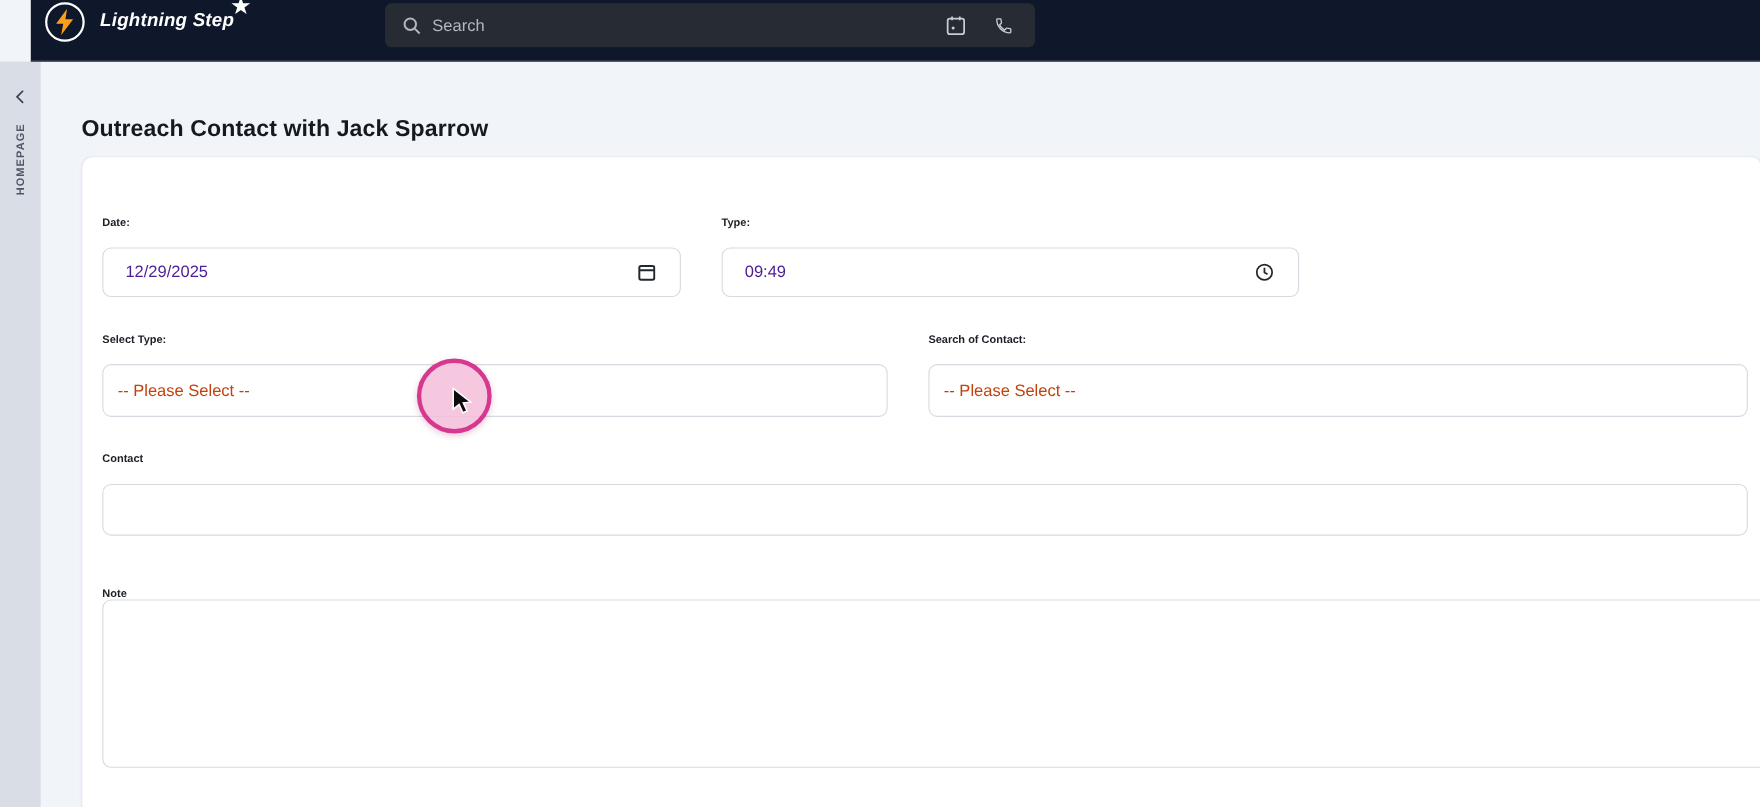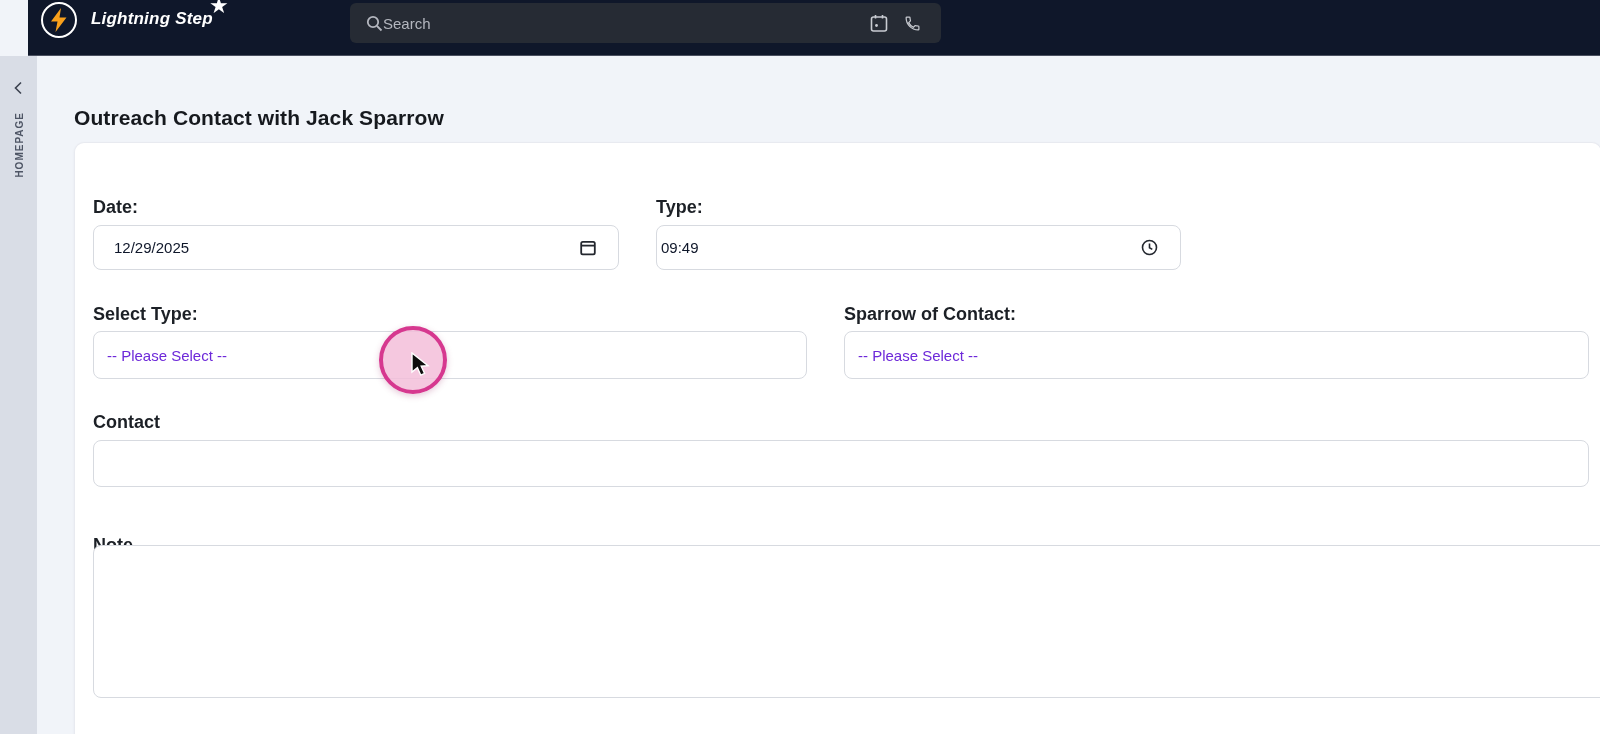--- a/index.html
+++ b/index.html
@@ -9,21 +9,21 @@
   
   .header { position:absolute; left:0; top:0; width:1600px; height:56px;
     background:#0f172a; border-bottom:1px solid #4a5060; z-index:30;margin-left:28px; }
   .logo-circle { position:absolute; left:13px; top:2px; width:36px; height:36px;
     border:2.5px solid #ffffff; border-radius:50%; display:flex; align-items:center; justify-content:center; }
   .brand { position:absolute; left:63px; top:9px; color:#ffffff; font-size:17px;
     font-weight:700; font-style:italic; letter-spacing:.2px; }
   .fav-star { position:absolute; left:181px; top:-7px; color:#ffffff; font-size:22px; }
   .searchbox { position:absolute; left:322px; top:3px; width:591px; height:40px;
     background:#262b34; border-radius:6px; display:flex; align-items:center;
-    padding:0 20px 0 16px; }
+    padding:0 20px 0 16px; gap:10px; }
   .searchbox .mag { flex:0 0 auto; display:flex; }
   .search-text { color:#b4b7bf; font-size:15px; flex:1 1 auto; background:transparent;
     border:none; outline:none; font-family:inherit; }
   .search-text::placeholder { color:#b4b7bf; opacity:1; }
   .hdr-ico { flex:0 0 auto; display:flex; margin-left:16px; }
 
   
   .sidebar { position:absolute; left:0; top:56px; width:37px; height:678px;
     background:#d9dde6; z-index:20; }
   .collapse { position:absolute; left:10px; top:24px; width:16px; height:16px;
@@ -33,26 +33,26 @@
     color:#4e5565; font-size:10px; font-weight:700; letter-spacing:1px; white-space:nowrap; }
 
   
   .main { position:absolute; left:37px; top:56px; width:1568px; height:678px; background:#f1f4f9; }
   .page-title { position:absolute; left:37px; top:50px; font-size:21px; font-weight:700;
     color:#16191e; letter-spacing:.1px; }
   .card { position:absolute; left:37px; top:86px; right:3px; height:700px;
     background:#ffffff; border:1px solid #e8eaf0; border-bottom:none;
     border-radius:10px 10px 0 0; box-shadow:0 1px 3px rgba(20,30,60,.05); }
 
-  .f-label { position:absolute; font-size:18px; font-weight:700; color:#1c2026; }
+  .f-label { position:absolute; font-size:10px; font-weight:700; color:#1c2026; }
   .f-box { position:absolute; background:#fff; border:1px solid #d7dae0; border-radius:8px;
-    display:flex; align-items:center; color:#0f172a; font-size:15px; }
+    display:flex; align-items:center; color:#4c1d95; font-size:15px; }
   .f-box .val { flex:1 1 auto; }
   .f-box .glyph { flex:0 0 auto; display:flex; }
-  .pseudo-select { color:#6d28d9; }
+  .pseudo-select { color:#c2410c; }
   .subject-input { position:absolute; background:#fff; border:1px solid #d7dae0; border-radius:8px;
     font-size:15px; color:#3a3f46; padding:0 14px; outline:none; font-family:inherit; }
   .note-area { position:absolute; background:#fff; border:1px solid #d7dae0; border-radius:8px;
     resize:none; outline:none; font-size:15px; color:#3a3f46; padding:10px 14px; font-family:inherit; }
 
   
   .click-ring { position:absolute; left:379px; top:326px; width:68px; height:68px;
     border-radius:50%; background:rgba(243,188,216,.82); border:4.5px solid #d6388f;
     box-shadow:0 2px 6px rgba(150,40,100,.25); z-index:40; }
   .cursor { position:absolute; left:410px; top:352px; z-index:41; }
@@ -114,36 +114,36 @@
       <span class="val">12/29/2025</span>
       <span class="glyph">
         <svg width="16" height="17" viewBox="0 0 16 17" fill="none" stroke="#23272e" stroke-width="1.8">
           <rect x="1.2" y="2.8" width="13.6" height="12.6" rx="1.6"></rect>
           <line x1="1.2" y1="6.6" x2="14.8" y2="6.6"></line>
         </svg>
       </span>
     </div>
 
     <div class="f-label" style="left:581px; top:54px">Type:</div>
-    <div class="f-box" style="left:581px; top:82px; width:525px; height:45px; padding:0 22px 0 4px">
+    <div class="f-box" style="left:581px; top:82px; width:525px; height:45px; padding:0 22px 0 20px">
       <span class="val">09:49</span>
       <span class="glyph">
         <svg width="17" height="17" viewBox="0 0 17 17" fill="none" stroke="#23272e" stroke-width="1.6">
           <circle cx="8.5" cy="8.5" r="7"></circle>
           <polyline points="8.5,4.5 8.5,8.8 11.3,10.4"></polyline>
         </svg>
       </span>
     </div>
 
     <div class="f-label" style="left:18px; top:161px">Select Type:</div>
     <div class="f-box pseudo-select" style="left:18px; top:188px; width:714px; height:48px; padding:0 13px">
       <span class="val">-- Please Select --</span>
     </div>
 
-    <div class="f-label" style="left:769px; top:161px">Sparrow of Contact:</div>
+    <div class="f-label" style="left:769px; top:161px">Search of Contact:</div>
     <div class="f-box pseudo-select" style="left:769px; top:188px; width:745px; height:48px; padding:0 13px">
       <span class="val">-- Please Select --</span>
     </div>
 
     <div class="f-label" style="left:18px; top:269px">Contact</div>
     <input type="text" class="subject-input" style="left: 18px; top: 297px; width: 1496px; height: 47px;" value="">
 
     <div class="f-label" style="left:18px; top:392px">Note</div>
     <textarea class="note-area" style="left: 18px; top: 402px; width: 1530px; height: 153px;"></textarea>
   </div>

